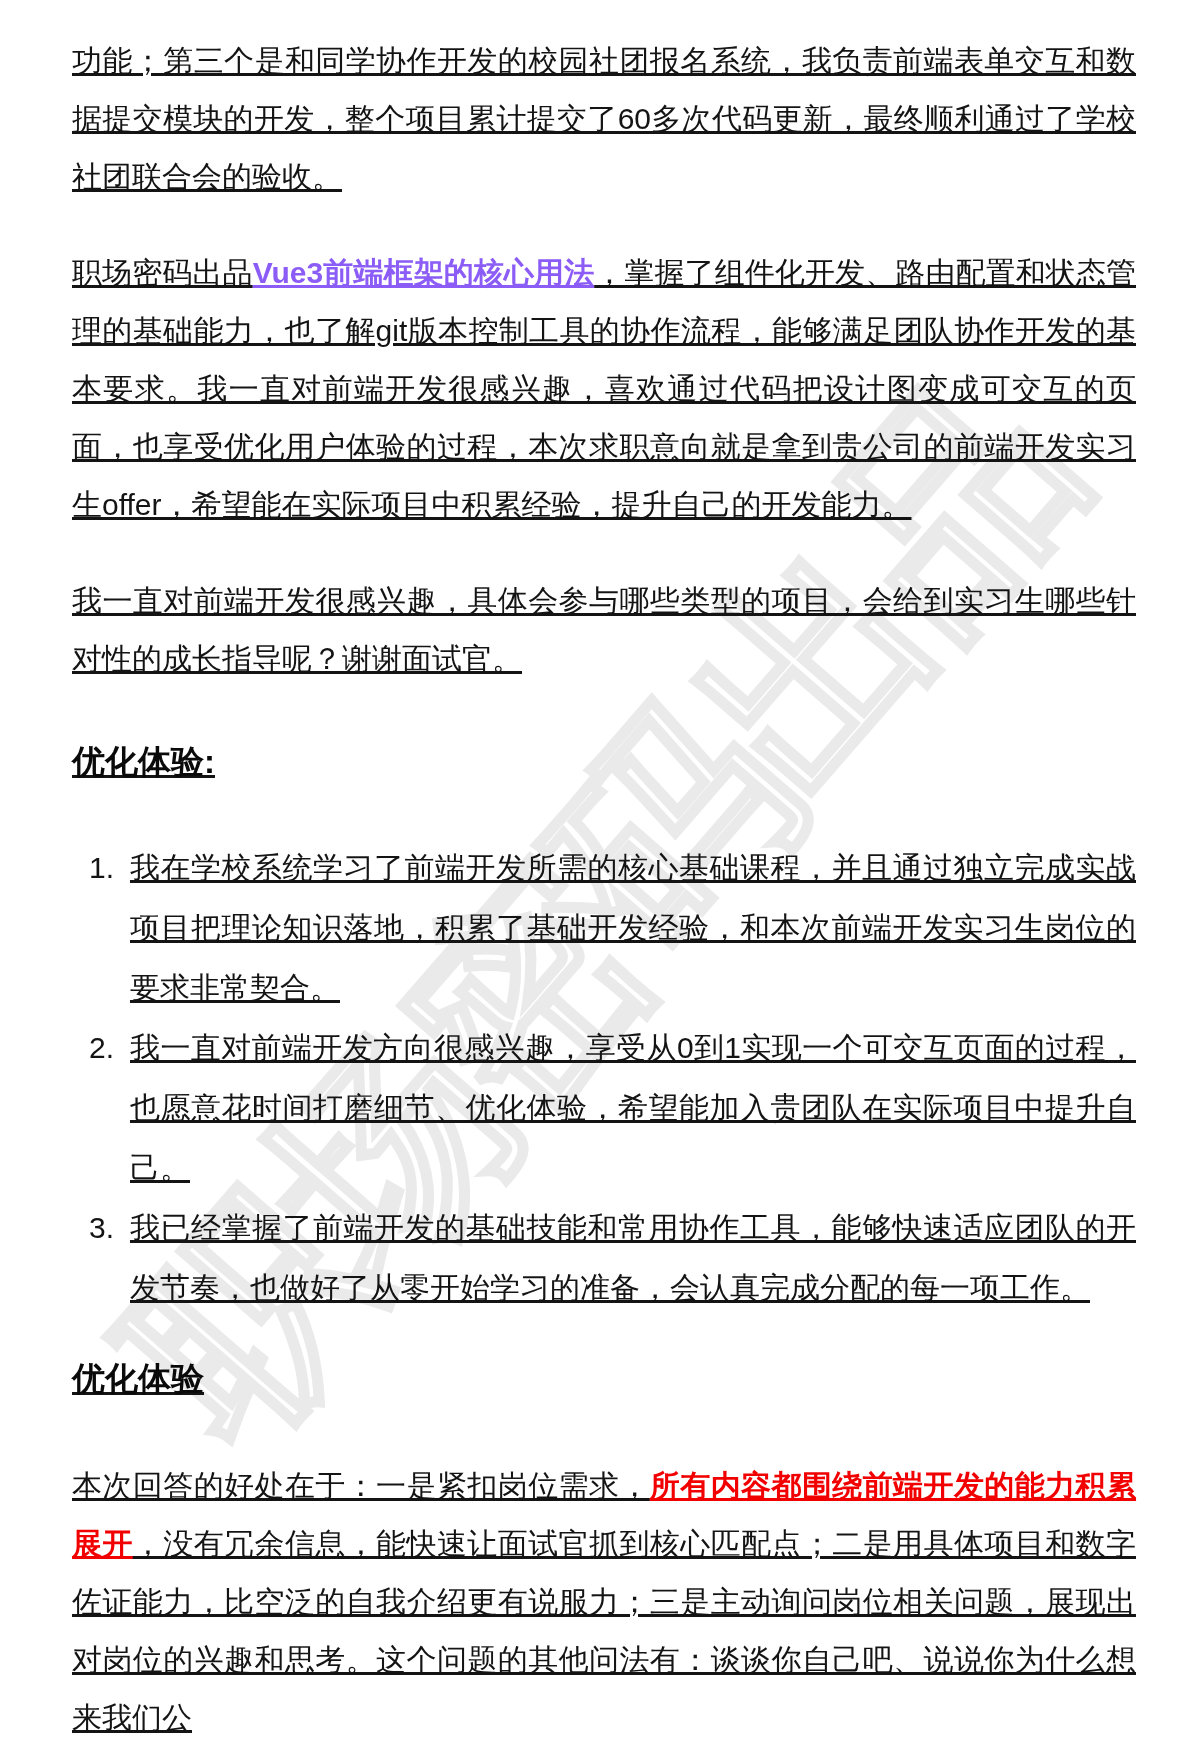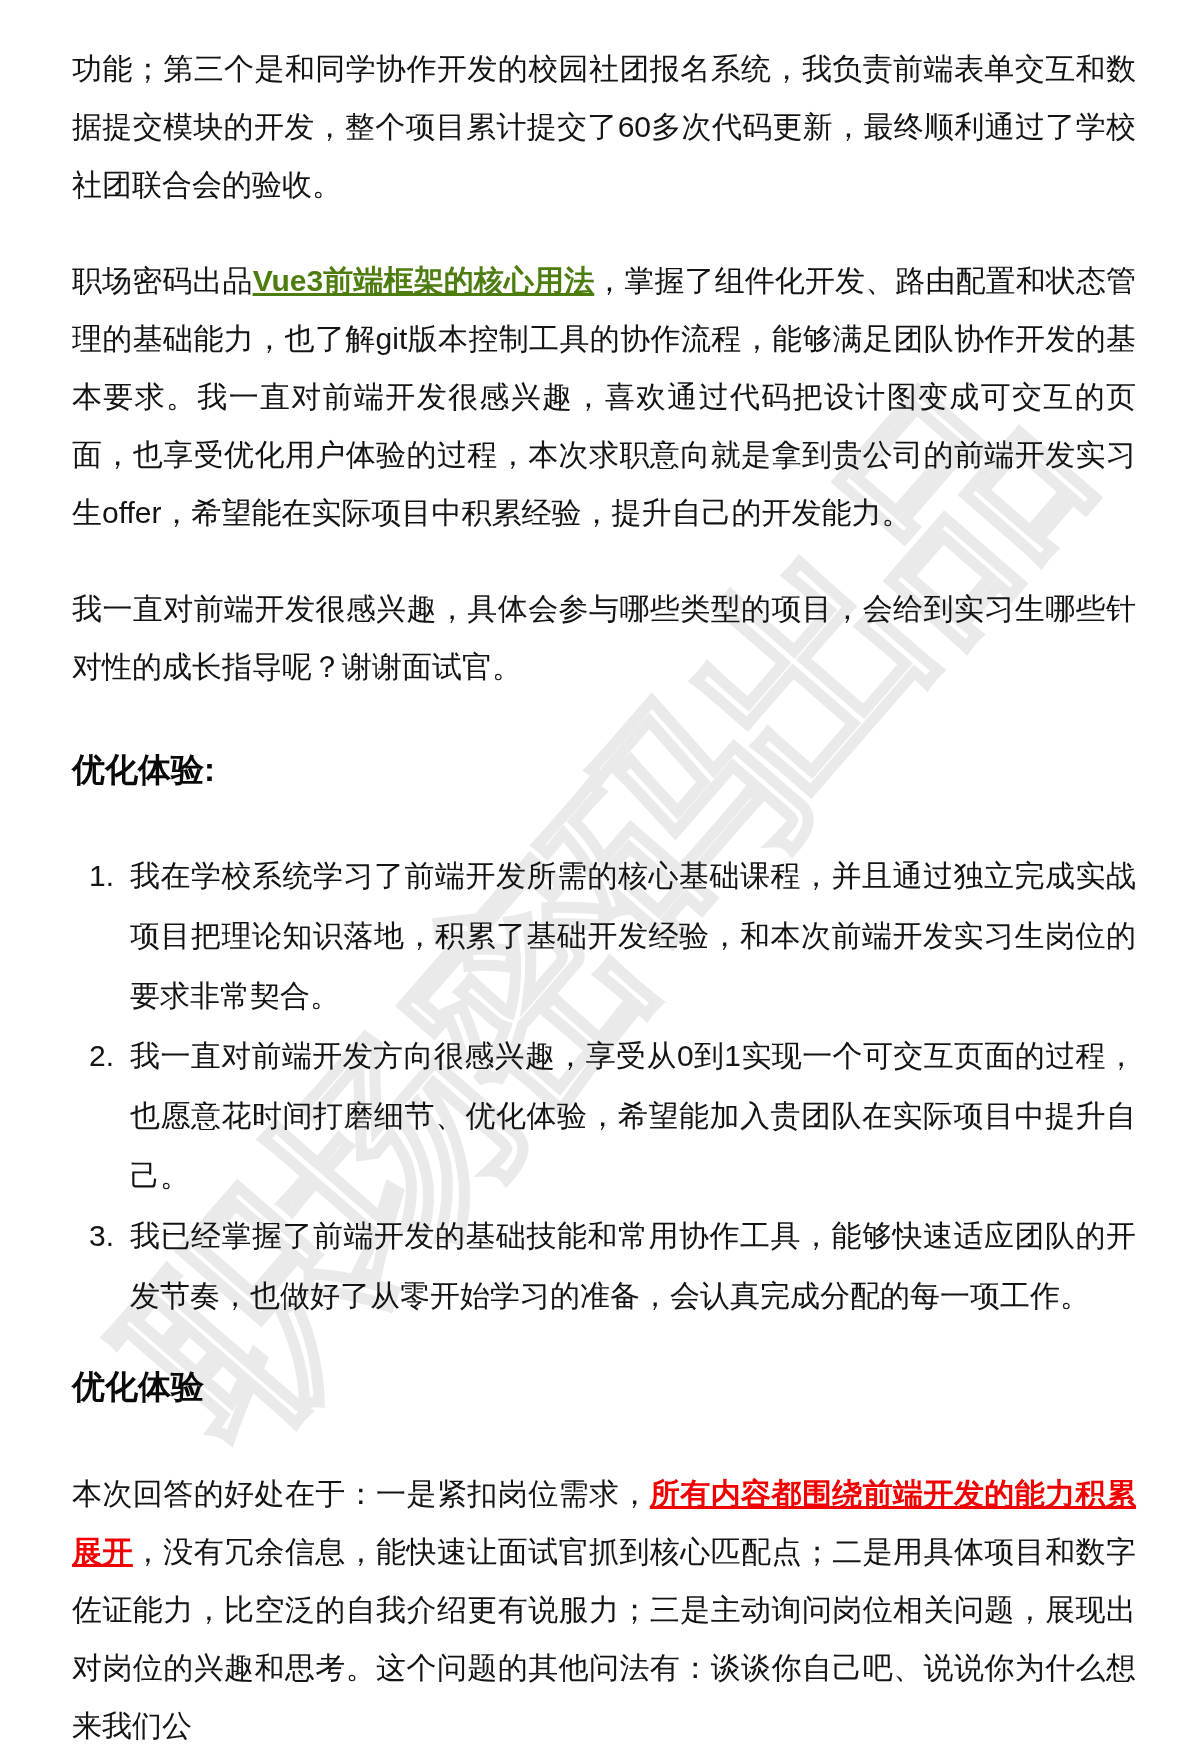--- a/index.html
+++ b/index.html
@@ -25,37 +25,38 @@
     color: #f2f2f2;
     -webkit-text-fill-color: transparent;
     -webkit-text-stroke: 4px #eaeaea;
     z-index: 0;
     pointer-events: none;
     user-select: none;
   }
   .content {
     position: relative;
     z-index: 1;
-    padding: 40px 64px 0 72px;
+    padding: 32px 64px 0 72px;
     font-size: 30px;
     line-height: 58px;
     text-align: justify;
+    text-decoration: underline;
   }
   .para { margin: 0 0 38px 0; }
   .heading {
     font-size: 33px;
     font-weight: bold;
     line-height: 44px;
     margin: 52px 0 54px 0;
     text-align: left;
     color: #0a0a0a;
   }
   .heading.tips { margin: 39px 0 56px 0; }
   .doc-link {
-    color: #4d7c0f;
+    color: #8b5cf6;
     font-weight: bold;
     text-decoration: underline;
     cursor: pointer;
   }
   .highlight {
     color: #f20000;
     font-weight: bold;
     text-decoration: underline;
   }
   .golden-list { margin: 0 0 0 0; padding: 0; list-style: none; line-height: 60px; }

